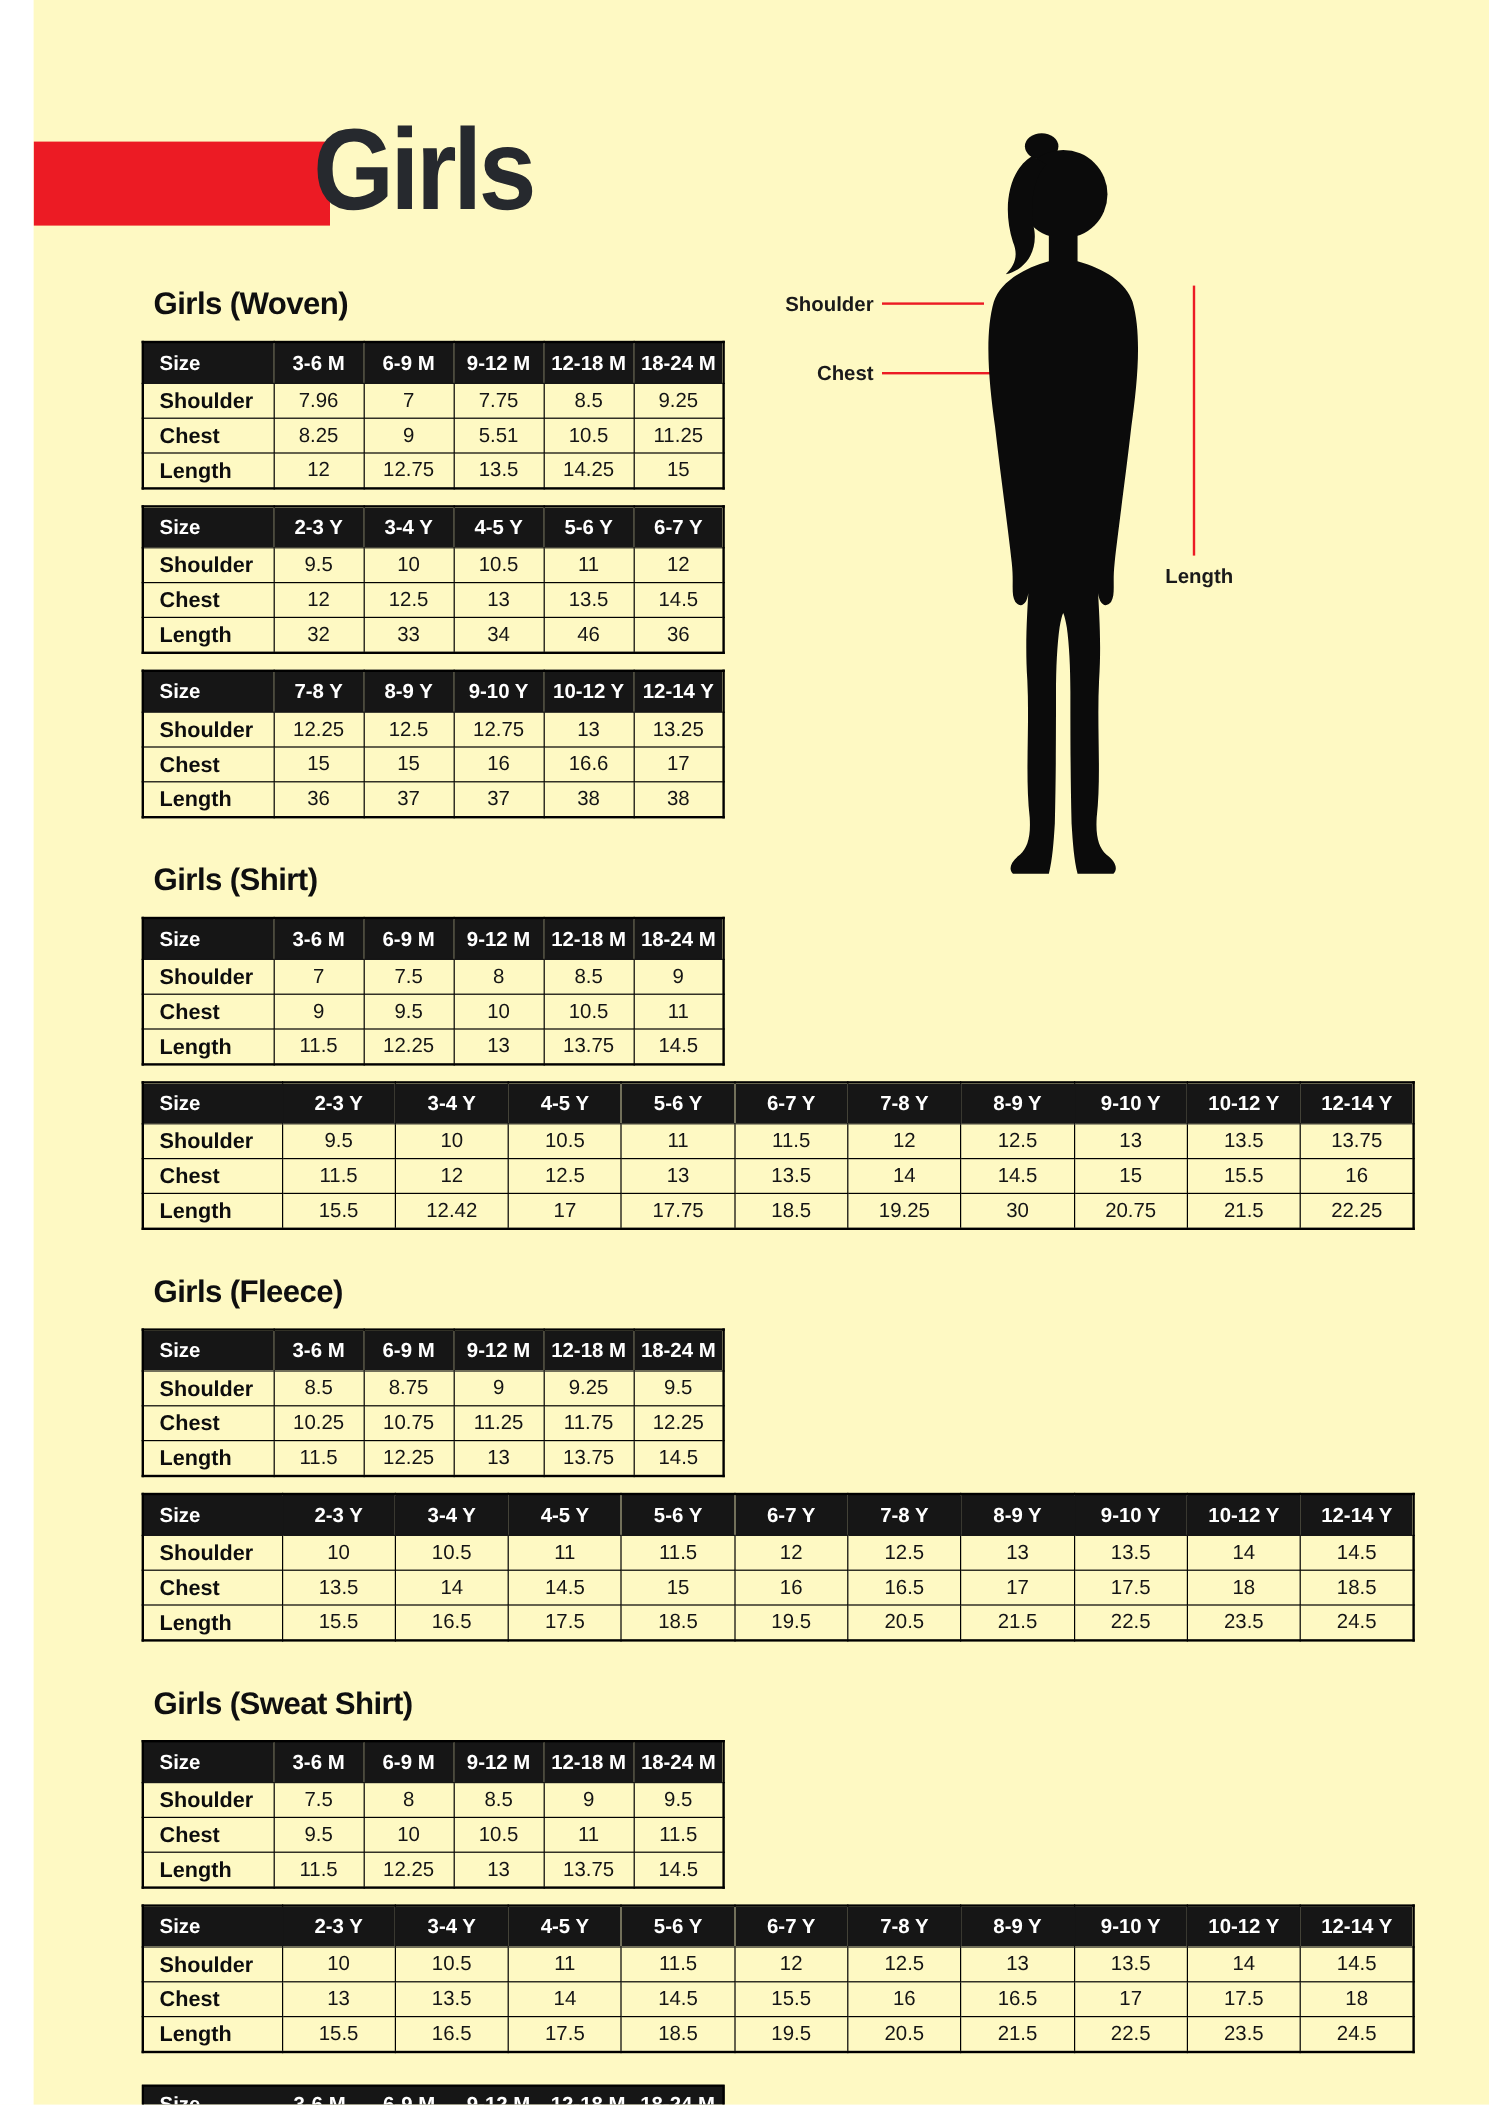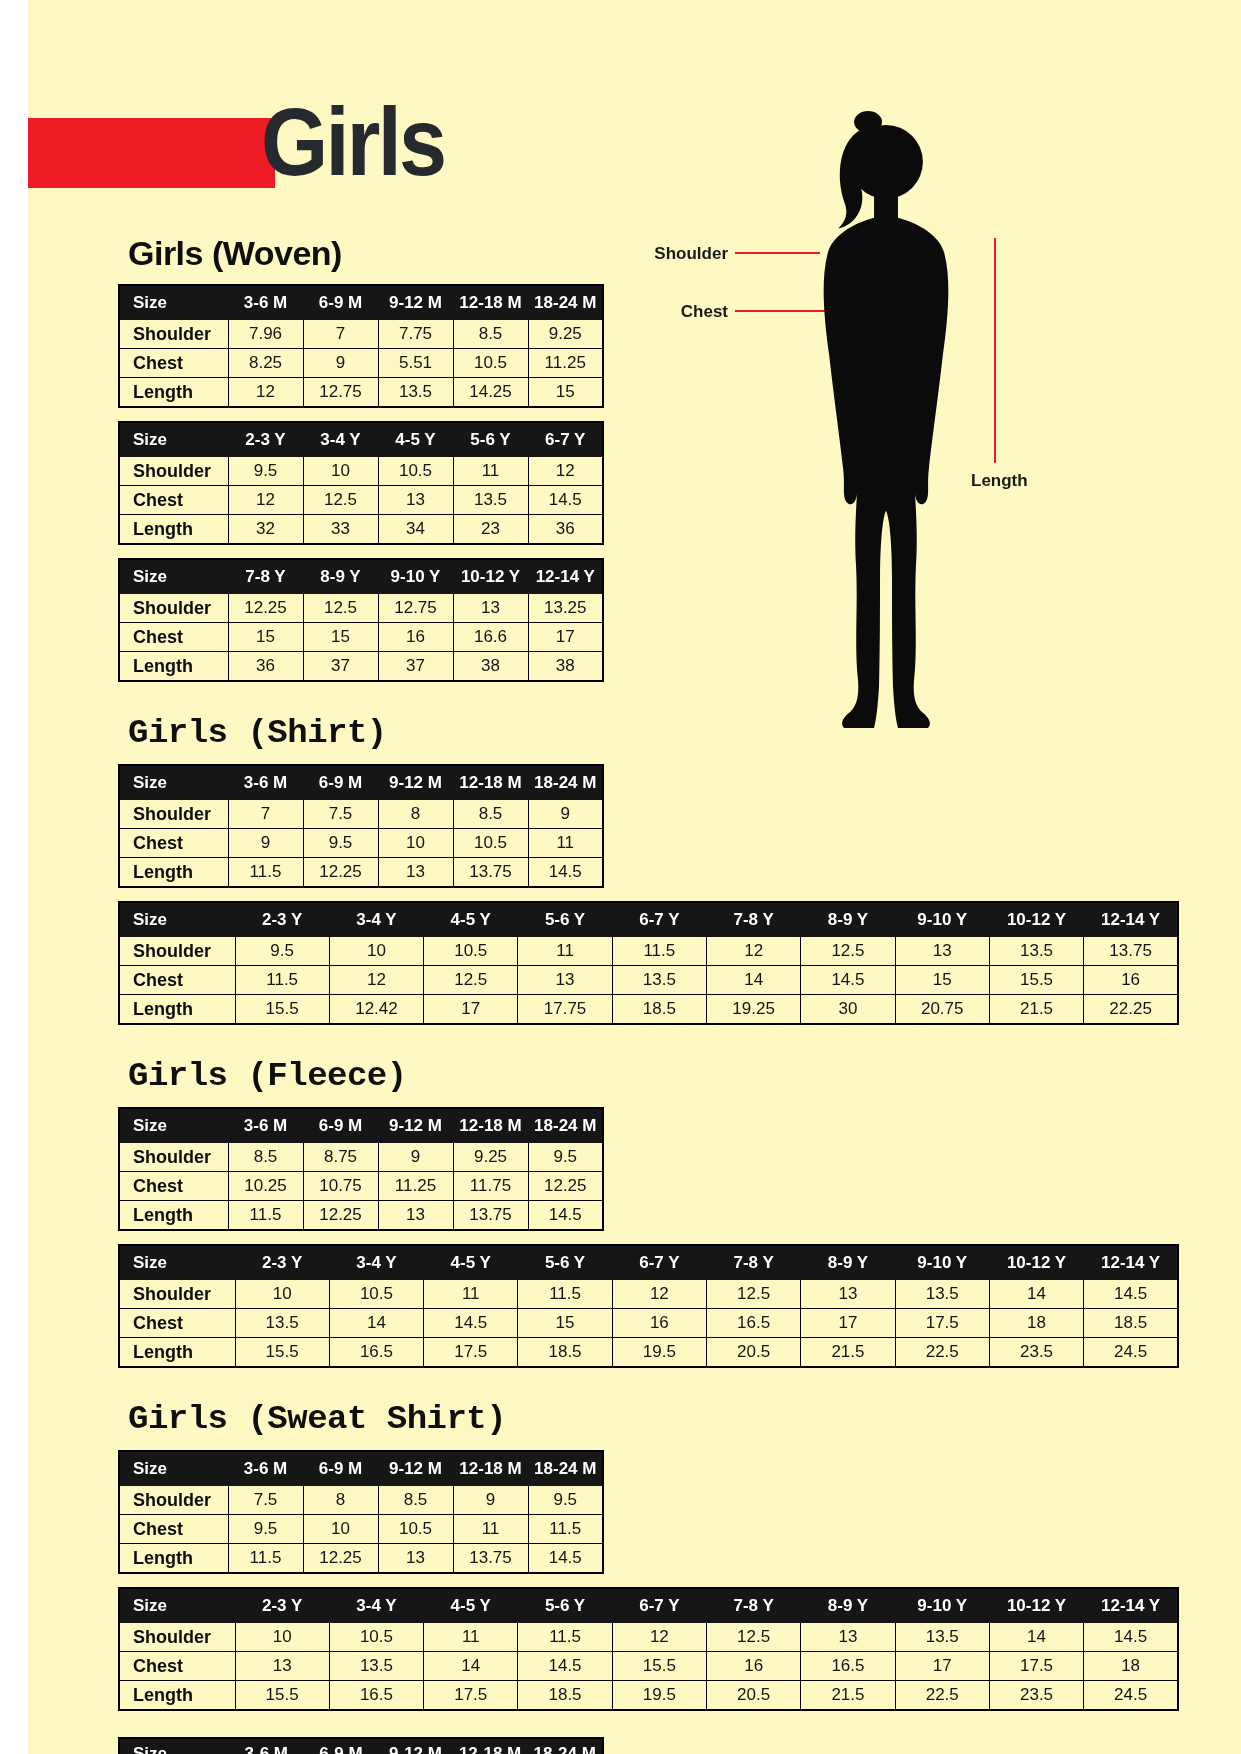--- a/index.html
+++ b/index.html
@@ -12,24 +12,24 @@
   .banner-bar { position:absolute; left:0; top:118px; width:247px; height:70px; background:#EC1B24; }
   .banner-title {
     position:absolute; left:233px; top:94px; z-index:2;
     font-size:96px; font-weight:bold; color:#26292E; letter-spacing:-3px;
     transform:scaleX(.9); transform-origin:left center; line-height:1;
   }
 
   
   .content { position:absolute; left:90px; top:238px; width:1061px; }
   .section-heading {
-    margin:0 0 16px 10px; font-size:34px; line-height:30px; font-weight:bold; color:#0f0f0f;
+    margin:0 0 16px 10px; font-size:26px; line-height:30px; font-weight:bold; color:#0f0f0f;
     letter-spacing:-.5px;
   }
-  .section-heading:not(:first-child) { margin-top:36px;font-family:Liberation Mono, monospace; }
+  .section-heading:not(:first-child) { margin-top:36px; }
   .table-mount { margin-bottom:13px; }
 
   table.size-table { border-collapse:collapse; table-layout:fixed; border:2px solid #000; }
   table.size-table.narrow { width:486px; }
   table.size-table.wide   { width:1061px; }
   .size-table th, .size-table td { border:1px solid #000; padding:0; overflow:hidden; white-space:nowrap; }
   .size-table thead th {
     background:#161616; color:#fff; height:33px; font-size:17px; font-weight:bold;
     border-color:#161616; text-align:center;
   }
@@ -207,21 +207,21 @@
               <td>12.5</td>
               <td>13</td>
               <td>13.5</td>
               <td>14.5</td>
             </tr>
             <tr>
               <td class="row-label">Length</td>
               <td>32</td>
               <td>33</td>
               <td>34</td>
-              <td>23</td>
+              <td>46</td>
               <td>36</td>
             </tr>
           </tbody>
         </table>
       </div>
     <div class="table-mount">
         <table class="size-table narrow">
           <colgroup>
             <col class="label-col-n">
             <col>

